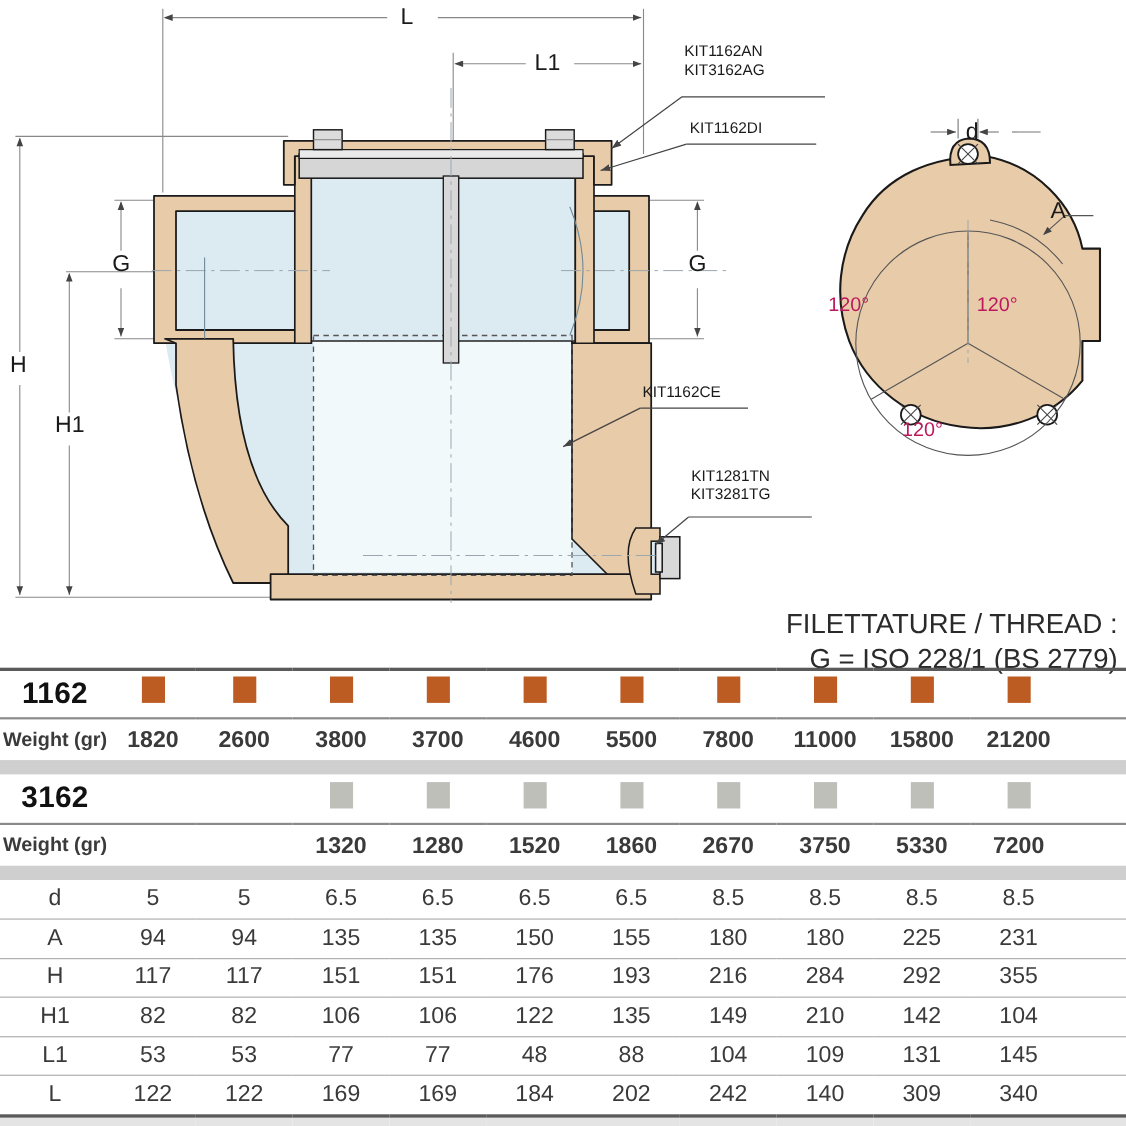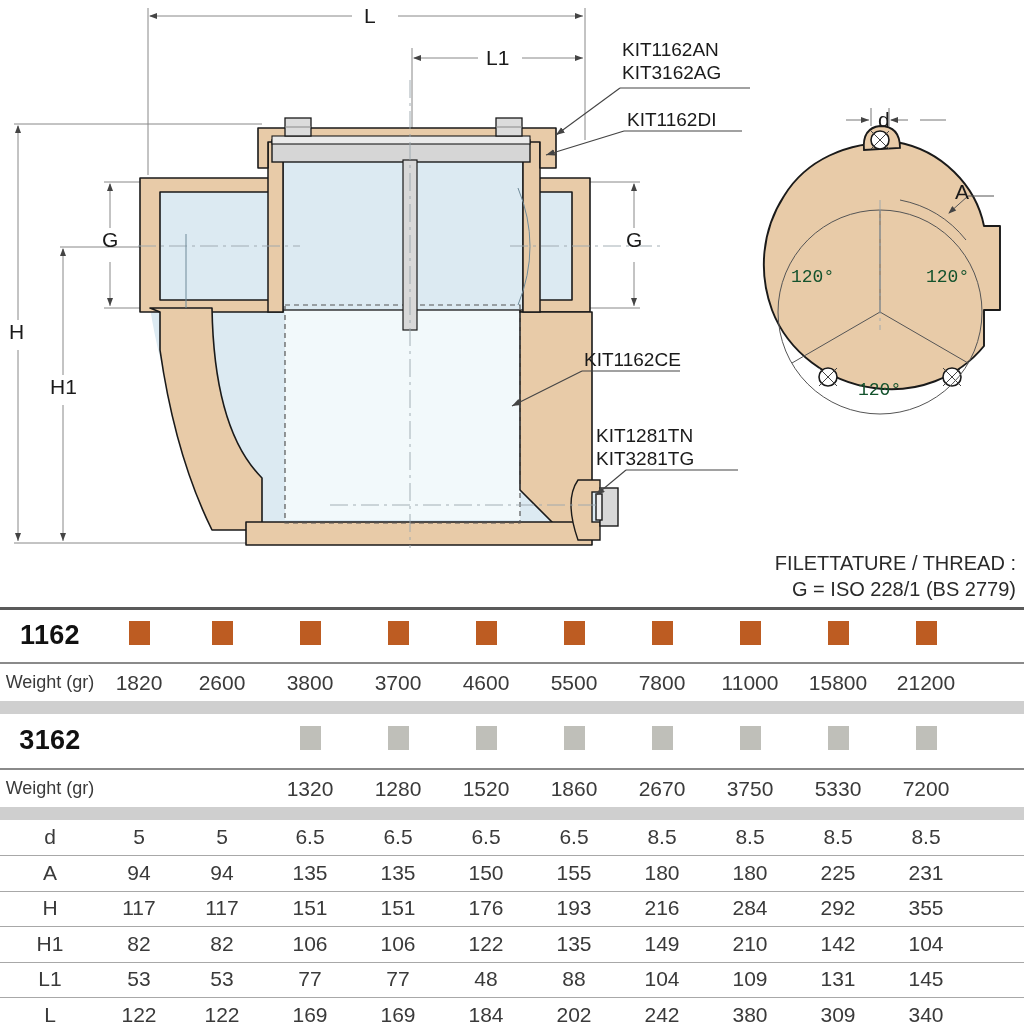--- a/index.html
+++ b/index.html
@@ -18,62 +18,61 @@
   .dimtext {
     position: absolute;
     font-family: "Liberation Sans", sans-serif;
     font-size: 21px;
     color: #1a1a1a;
     white-space: nowrap;
   }
   .calloutlabel {
     position: absolute;
     font-family: "Liberation Sans", sans-serif;
-    font-size: 19px;
+    font-size: 14px;
     color: #1a1a1a;
     white-space: nowrap;
     line-height: 1.22;
   }
   .angtext {
     position: absolute;
-    font-family: Liberation Mono, monospace;
+    font-family: Liberation Sans, sans-serif;
     font-size: 18px;
-    color: #14532d;
+    color: #be185d;
     white-space: nowrap;
-    margin-left: 38px;
   }
   #threadnote {
     position: absolute;
     right: 8px; top: 551px;
     text-align: right;
     font-family: "Liberation Sans", sans-serif;
-    font-size: 20px;
+    font-size: 25px;
     color: #2a2a2a;
     line-height: 1.28;
   }
 
   
   #spec { position: absolute; left: 0; top: 605px; width: 1024px; }
   table.spec { width: 1024px; border-collapse: collapse; table-layout: fixed; }
   table.spec td {
     text-align: center;
     font-family: "Liberation Sans", sans-serif;
     color: #3a3a3a;
     font-size: 21px;
     padding: 0;
     height: 34px;
     vertical-align: middle;
   }
   td.rowlabel { color: #3a3a3a; font-size: 21px; }
   tr.modelrow td.rowlabel {
     font-weight: bold; color: #111; font-size: 27px; letter-spacing: .3px;
   }
-  tr.modelrow td { height: 53px; }
+  tr.modelrow td { height: 43px; }
   tr.wrow td.rowlabel { font-size: 18px; text-align: center; }
-  tr.wrow td { height: 38px; }
+  tr.wrow td { height: 38px; font-weight: bold; }
 
   .rule-thick { border-bottom: 3px solid #5a5a5a; }
   .rule-med   { border-bottom: 2px solid #8a8a8a; }
   .rule-thin  { border-bottom: 1.5px solid #a8a8a8; }
   tr.striperow td { height: 13px; background: #cfcfcf; padding: 0; }
   tr.grow td {
     font-weight: bold; color: #111; font-size: 22px;
     background: #e4e4e4; height: 40px;
   }
   tr.grow td.rowlabel { font-size: 24px; }
@@ -267,21 +266,21 @@
     <div class="calloutlabel" style="left:622px; top:38px;">
       <div>KIT1162AN</div>
       <div>KIT3162AG</div>
     </div>
     <div class="calloutlabel" style="left:627px; top:108px;">
       <div>KIT1162DI</div>
     </div>
     <div class="calloutlabel" style="left:584px; top:348px;">
       <div>KIT1162CE</div>
     </div>
-    <div class="calloutlabel" style="left:596px; top:424px;">
+    <div class="calloutlabel" style="left:628px; top:424px;text-align:center;">
       <div>KIT1281TN</div>
       <div>KIT3281TG</div>
     </div>
 
     <svg width="1024" height="600" viewBox="0 0 1024 600" style="position:absolute;left:0;top:0;pointer-events:none;">
       <g stroke="#444" stroke-width="1.1" fill="none">
         <line x1="620" y1="88" x2="750" y2="88"></line>
         <line x1="620" y1="88" x2="556" y2="135" marker-end="url(#ar)"></line>
         <line x1="624" y1="131" x2="742" y2="131"></line>
         <line x1="624" y1="131" x2="546" y2="155" marker-end="url(#ar)"></line>
@@ -485,21 +484,21 @@
 
         <tr>
           <td class="rowlabel">L</td>
           <td>122</td>
           <td>122</td>
           <td>169</td>
           <td>169</td>
           <td>184</td>
           <td>202</td>
           <td>242</td>
-          <td>380</td>
+          <td>140</td>
           <td>309</td>
           <td>340</td>
           <td></td>
         </tr>
         <tr>
             <td colspan="12" class="rule-thick" style="height:3px;padding:0"></td>
           </tr>
 
         <tr class="grow">
           <td class="rowlabel">G</td>

